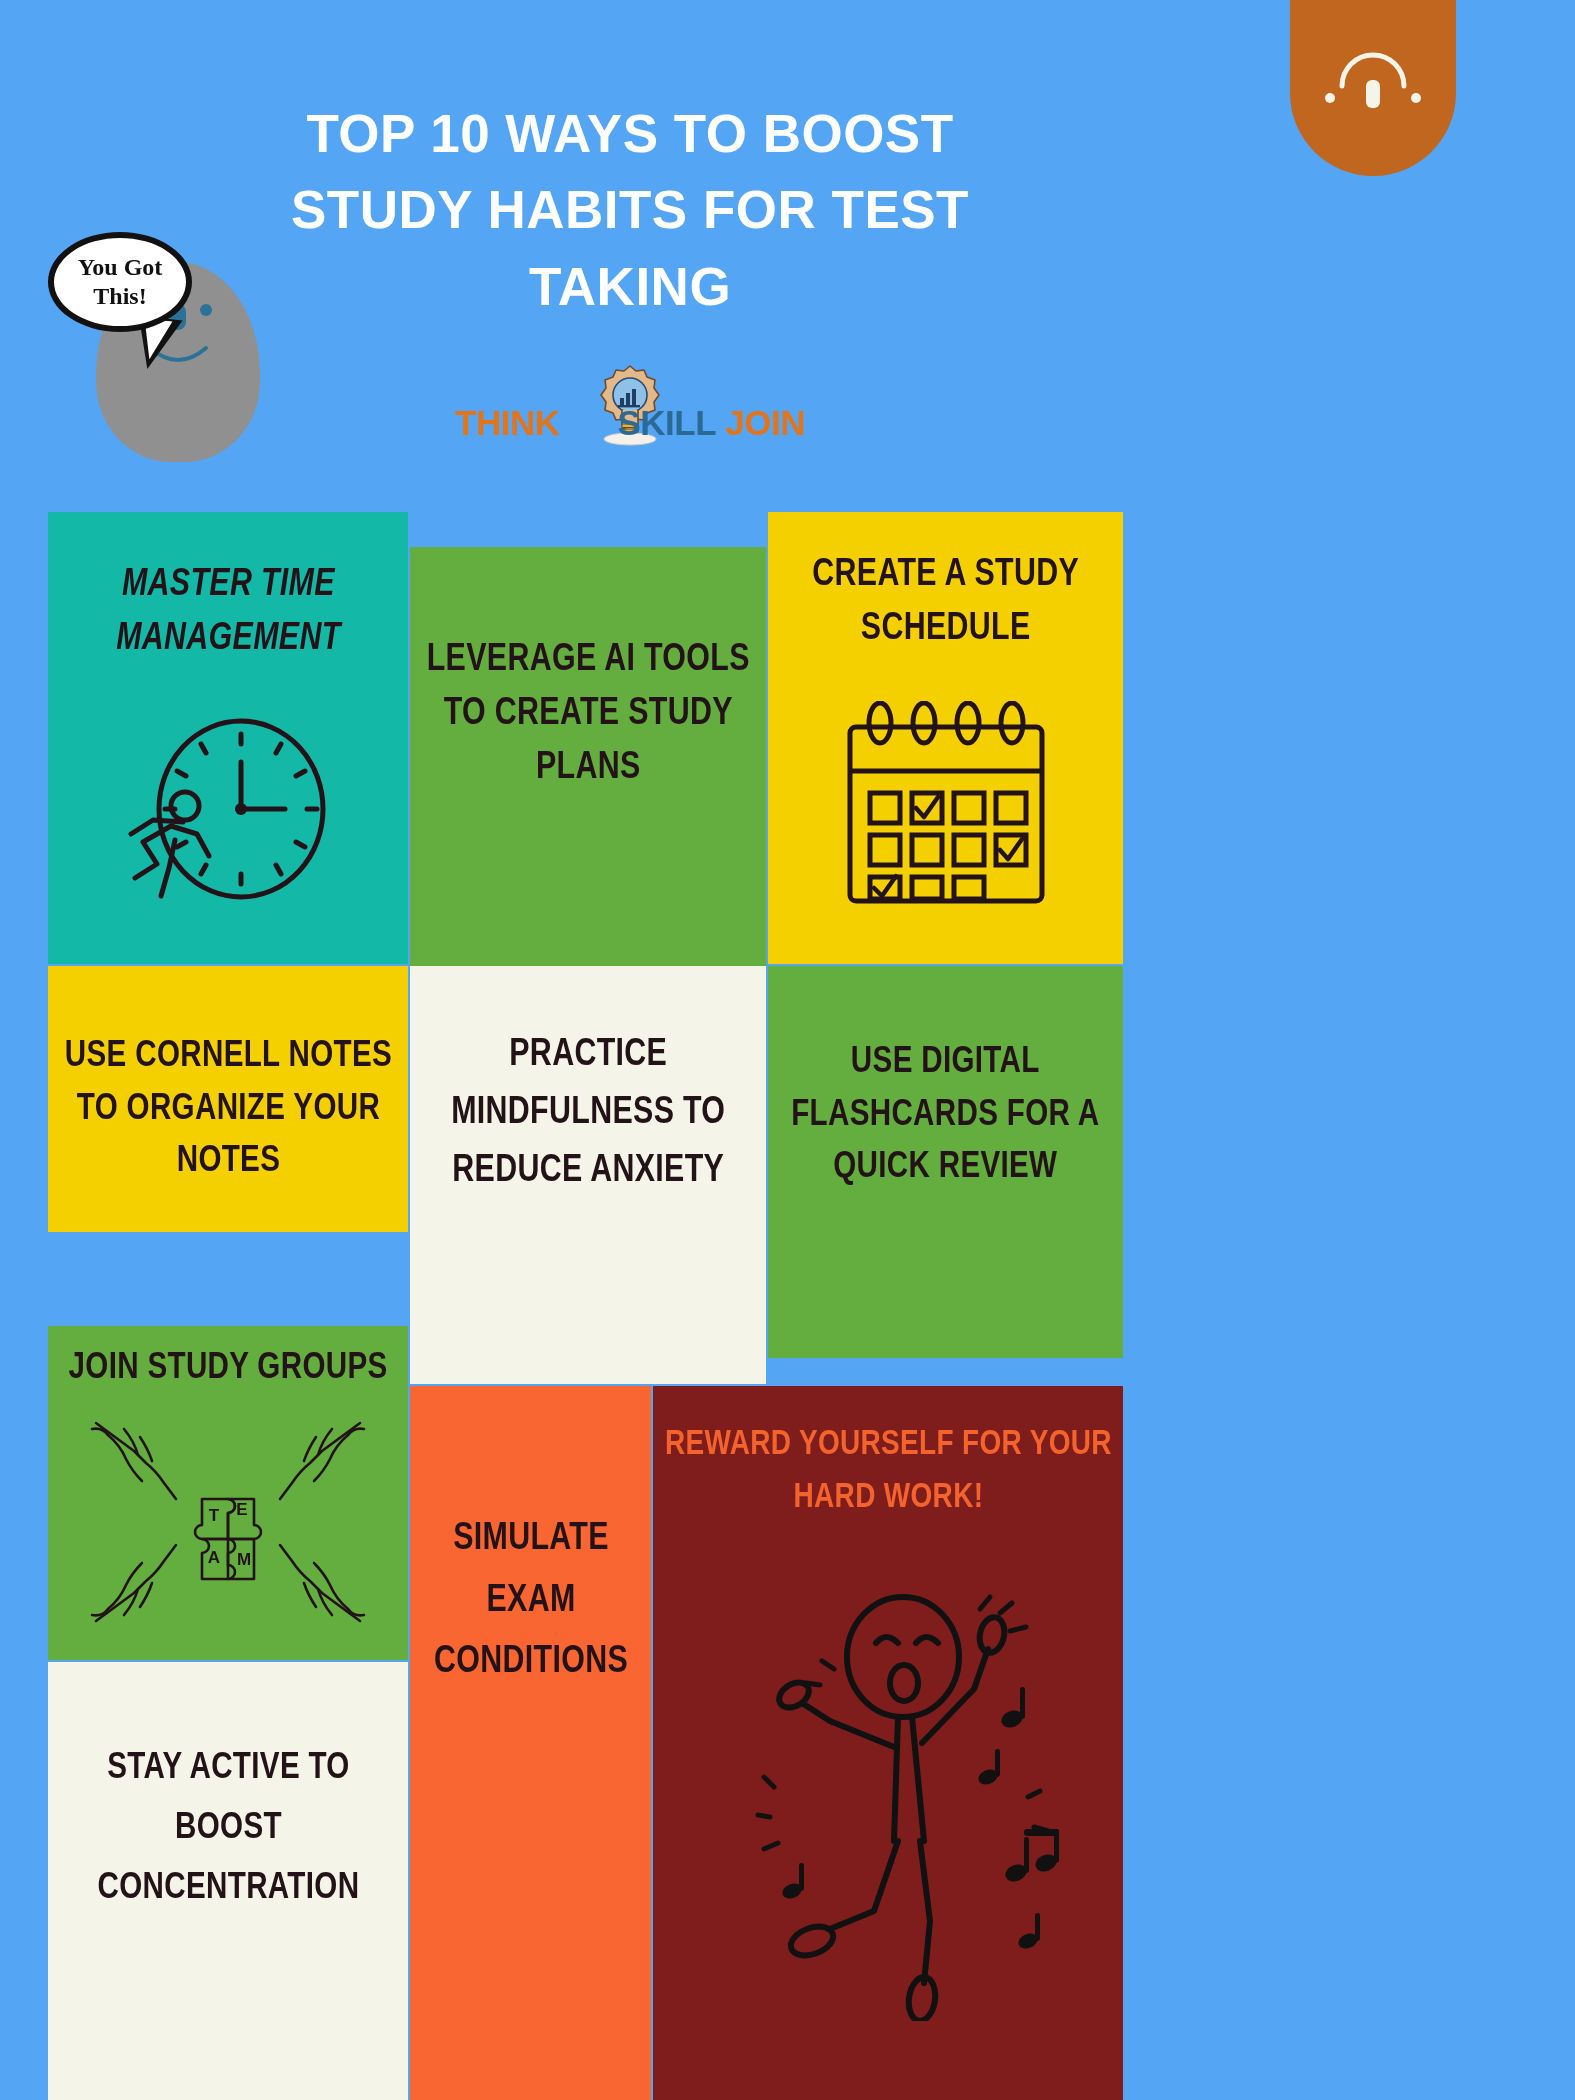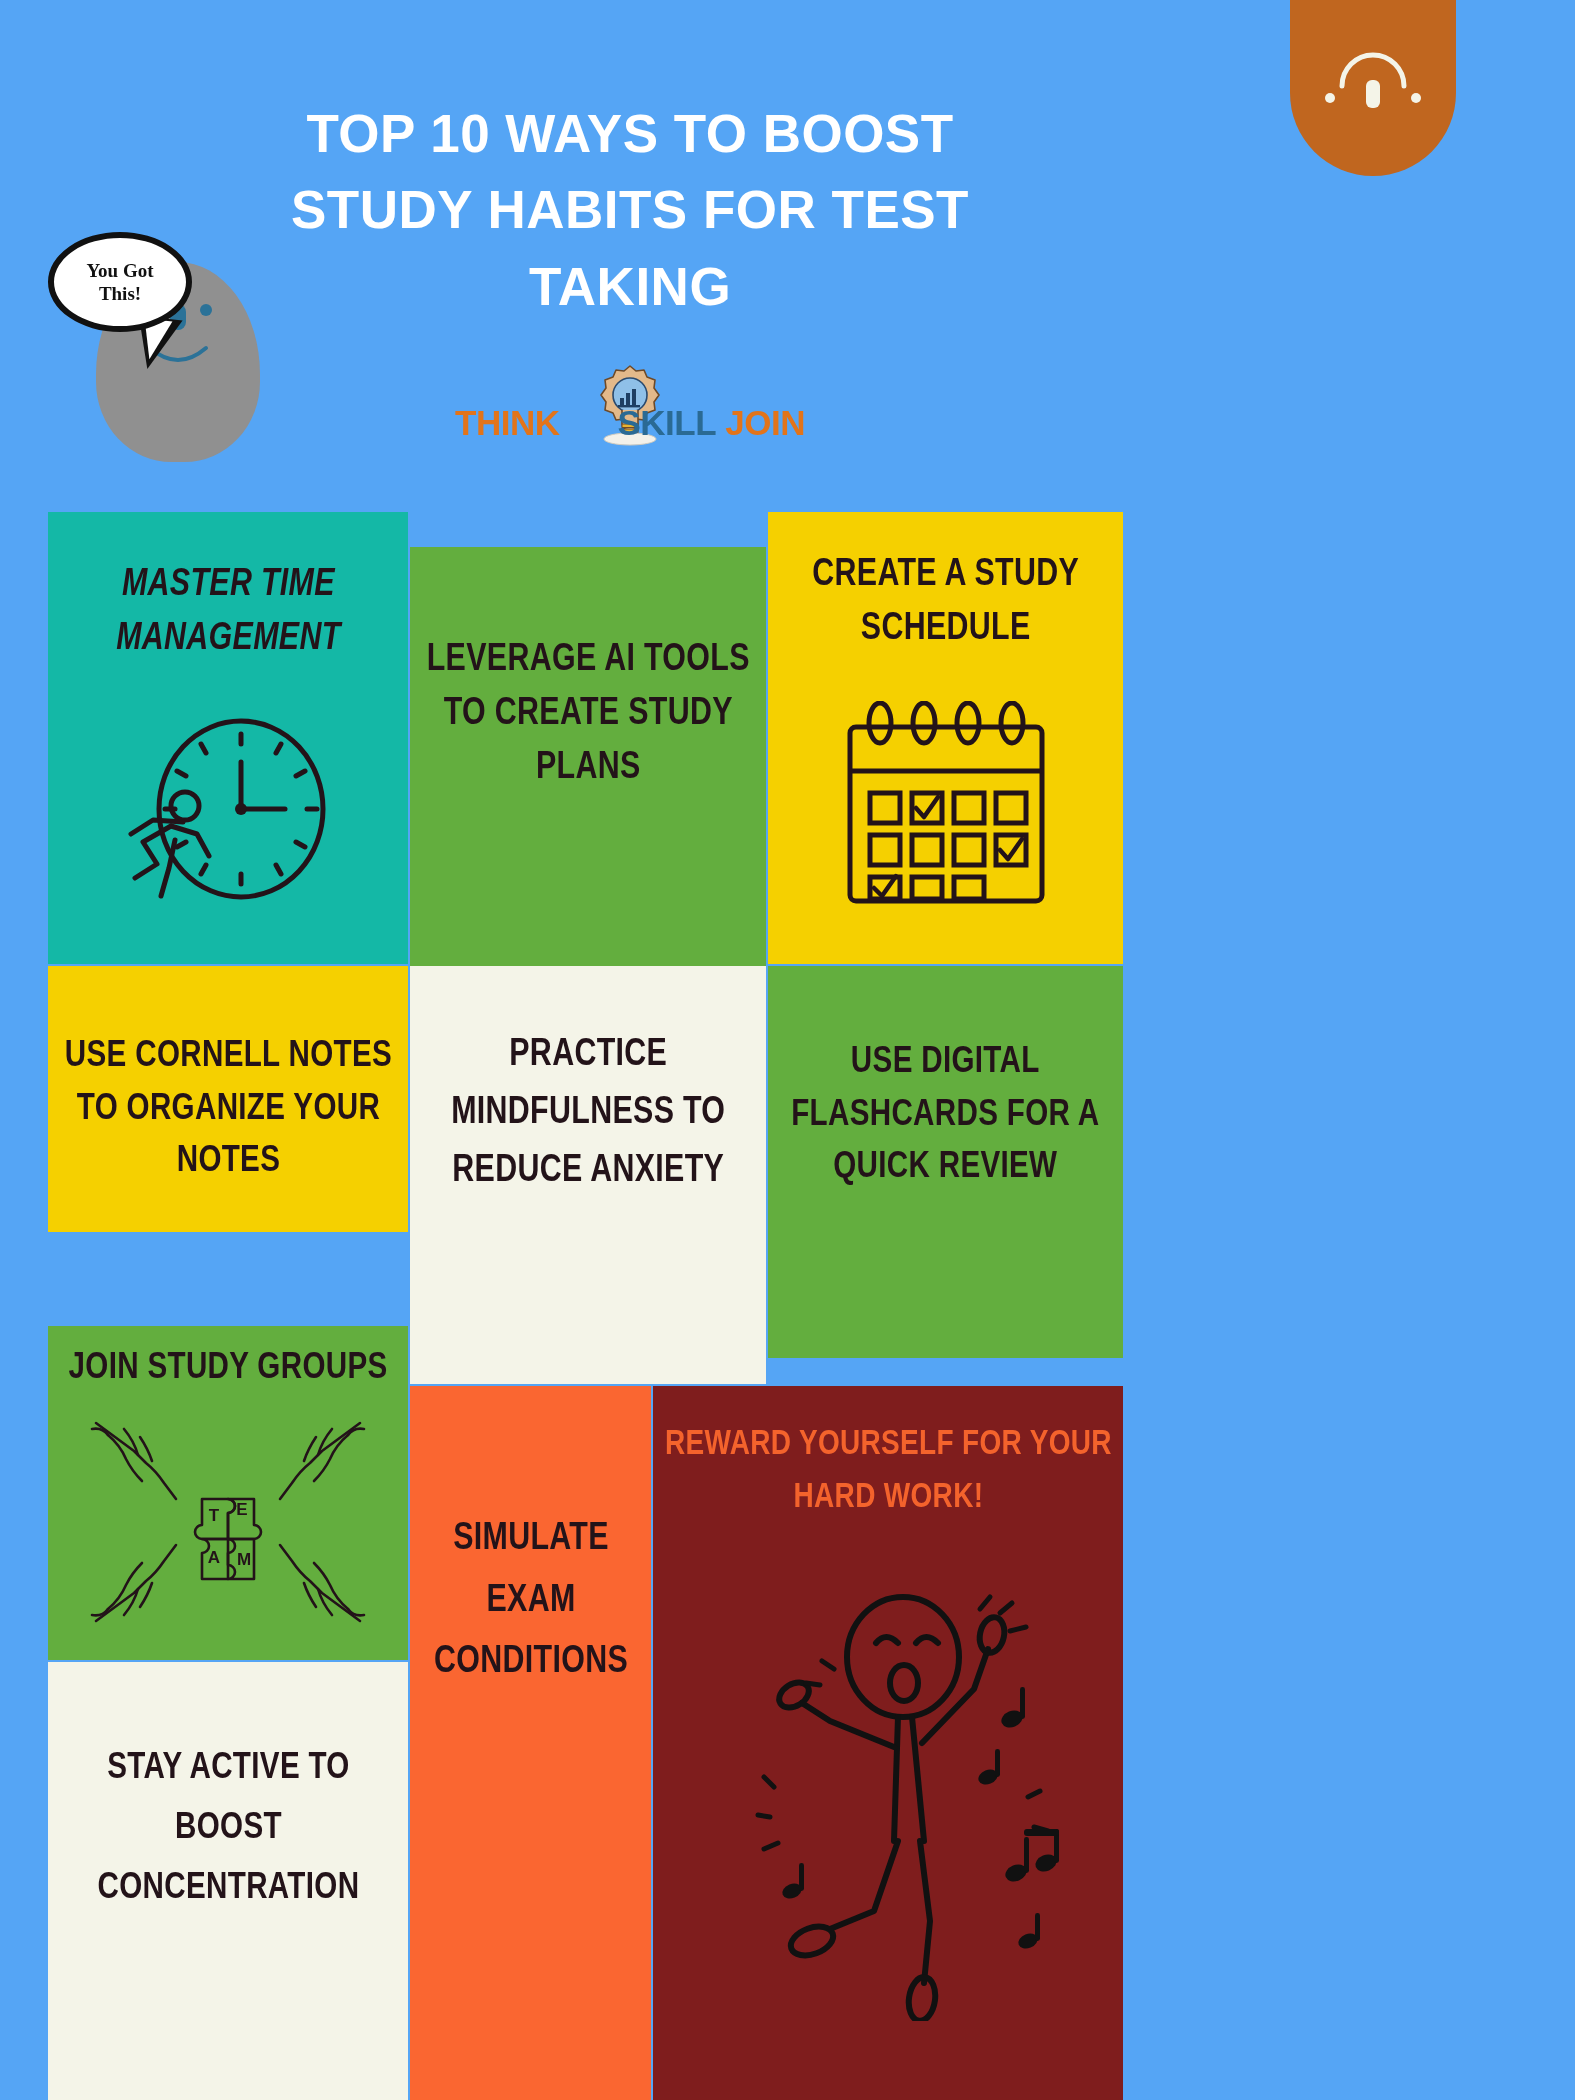--- a/index.html
+++ b/index.html
@@ -30,21 +30,21 @@
   .bubble {
     position:absolute; left:48px; top:232px;
     width:144px; height:100px;
     background:#ffffff;
     border:6px solid #111111;
     border-radius:50% / 50%;
     display:flex; flex-direction:column;
     align-items:center; justify-content:center;
     font-family:"Liberation Serif", serif;
     font-weight:bold;
-    font-size:19px;
+    font-size:24px;
     line-height:1.22;
     color:#111111;
     text-align:center;
     z-index:4;
   }
   .bubble-tail {
     position:absolute; left:136px; top:318px;
     width:0; height:0;
     border-left:14px solid transparent;
     border-right:30px solid transparent;

